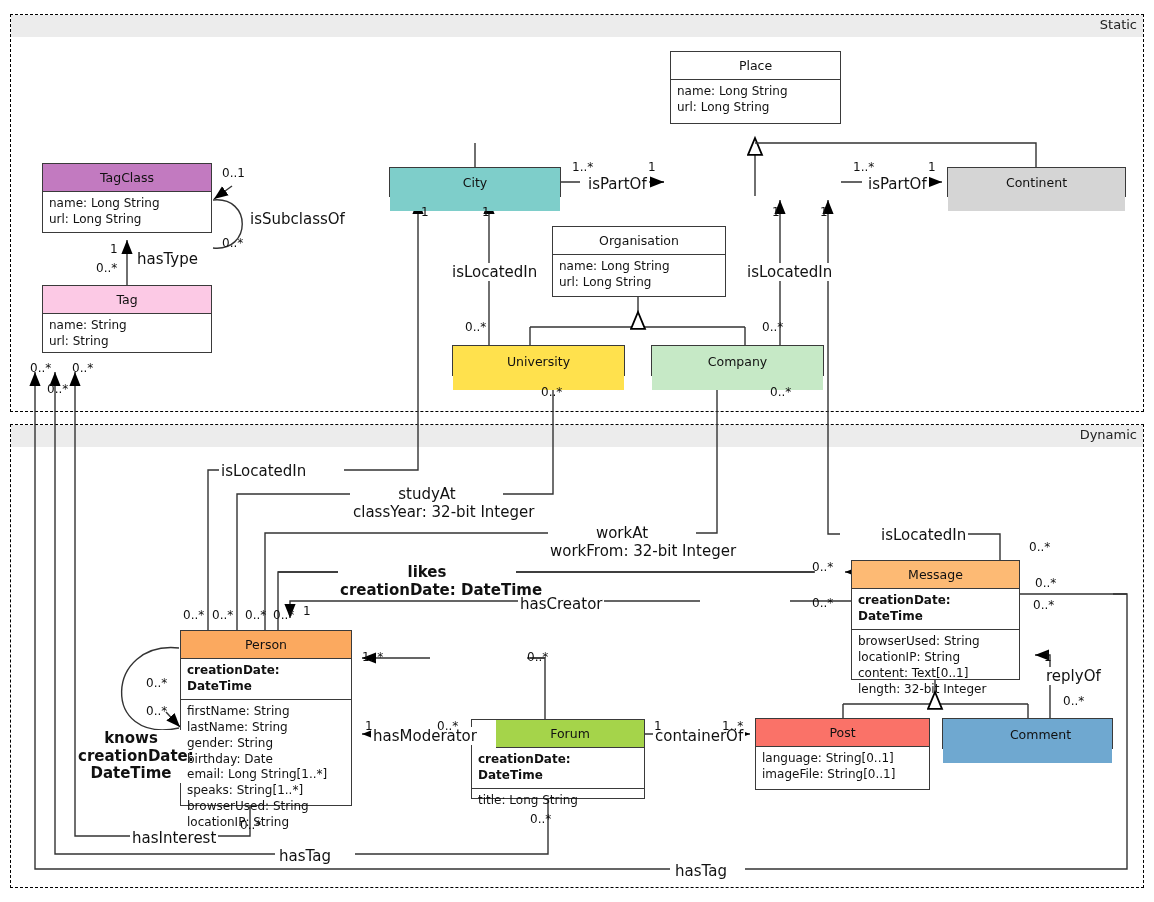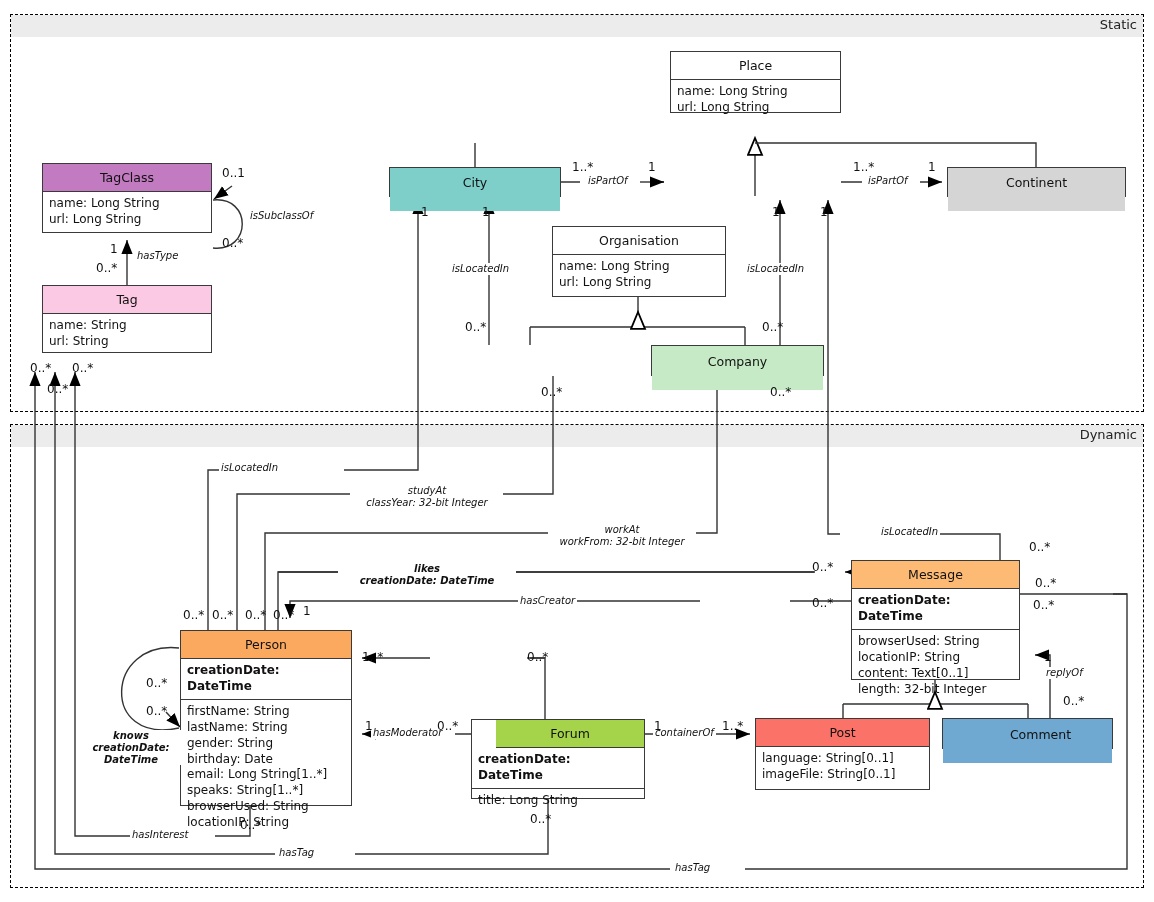--- a/index.html
+++ b/index.html
@@ -7,21 +7,21 @@
   #canvas{position:relative;width:1154px;height:902px;background:#fff;overflow:hidden;}
   svg.lines{position:absolute;left:0;top:0;width:1154px;height:902px;pointer-events:none;}
   .pkg{position:absolute;border:1.6px dashed #000;box-sizing:border-box;background:transparent;}
   .pkg-hdr{position:absolute;left:0;top:0;right:0;height:22px;background:#ececec;border-bottom:0;}
   .pkg-lbl{position:absolute;right:6px;top:2px;font-size:13px;color:#222;}
   .cls{position:absolute;border:1.4px solid #3a3a3a;box-sizing:border-box;background:#fff;}
   .cls .hdr{font-size:12.5px;text-align:center;padding:7px 4px 6px;border-bottom:1.4px solid #3a3a3a;color:#111;line-height:1.1;}
   .cls .hdr.nb{border-bottom:none;}
   .cls .sec{font-size:12px;padding:4px 6px 5px;color:#111;line-height:1.33;}
   .cls .sec.b{font-weight:bold;border-bottom:1.4px solid #3a3a3a;padding:4px 6px 4px;}
-  .lbl{position:absolute;font-size:10px;color:#111;white-space:nowrap;line-height:1.22;background:#fff;padding:0 2px;font-style:italic;}
+  .lbl{position:absolute;font-size:15px;color:#111;white-space:nowrap;line-height:1.22;background:#fff;padding:0 2px;}
   .lbl.b{font-weight:bold;}
   .lbl.c{text-align:center;}
   .mult{position:absolute;font-size:12px;color:#111;white-space:nowrap;background:transparent;}
 </style>
 </head>
 <body>
 
 <div id="canvas">
 
   <div class="pkg" style="left:10px;top:14px;width:1134px;height:398px;">
@@ -101,21 +101,21 @@
       <path d="M250,806 L250,836 L215,836 M130,836 L75,836 L75,372" marker-end="url(#arrFill)"></path>
 
       <path d="M548,799 L548,854 L355,854 M275,854 L55,854 L55,372" marker-end="url(#arrFill)"></path>
 
       <path d="M1113,594 L1127,594 L1127,869 L745,869 M670,869 L35,869 L35,372" marker-end="url(#arrFill)"></path>
       <path d="M1020,594 L1127,594"></path>
 
     </g>
   </svg>
 
-  <div class="cls" style="left:670px;top:51px;width:171px;height:62px;">
+  <div class="cls" style="left:670px;top:51px;width:171px;height:73px;">
     <div class="hdr" style="background:#ffffff;">Place</div>
     <div class="sec">
       <div>name: Long String</div>
       <div>url: Long String</div>
     </div>
   </div>
 
   <div class="cls" style="left:389px;top:167px;width:172px;height:30px;">
     <div class="hdr nb" style="background:#7ececa;height:30px;line-height:16px;">City</div>
   </div>
@@ -142,20 +142,23 @@
   </div>
 
   <div class="cls" style="left:552px;top:226px;width:174px;height:71px;">
     <div class="hdr" style="background:#ffffff;">Organisation</div>
     <div class="sec">
       <div>name: Long String</div>
       <div>url: Long String</div>
     </div>
   </div>
 
+  <div class="cls" style="left:452px;top:345px;width:173px;height:31px;">
+    <div class="hdr nb" style="background:#ffe14d;height:31px;line-height:17px;">University</div>
+  </div>
 
   <div class="cls" style="left:651px;top:345px;width:173px;height:31px;">
     <div class="hdr nb" style="background:#c6e9c6;height:31px;line-height:17px;">Company</div>
   </div>
 
   <div class="cls" style="left:180px;top:630px;width:172px;height:176px;">
     <div class="hdr" style="background:#fba95f;">Person</div>
     <div class="sec b">creationDate: DateTime</div>
     <div class="sec">
       <div>firstName: String</div>

